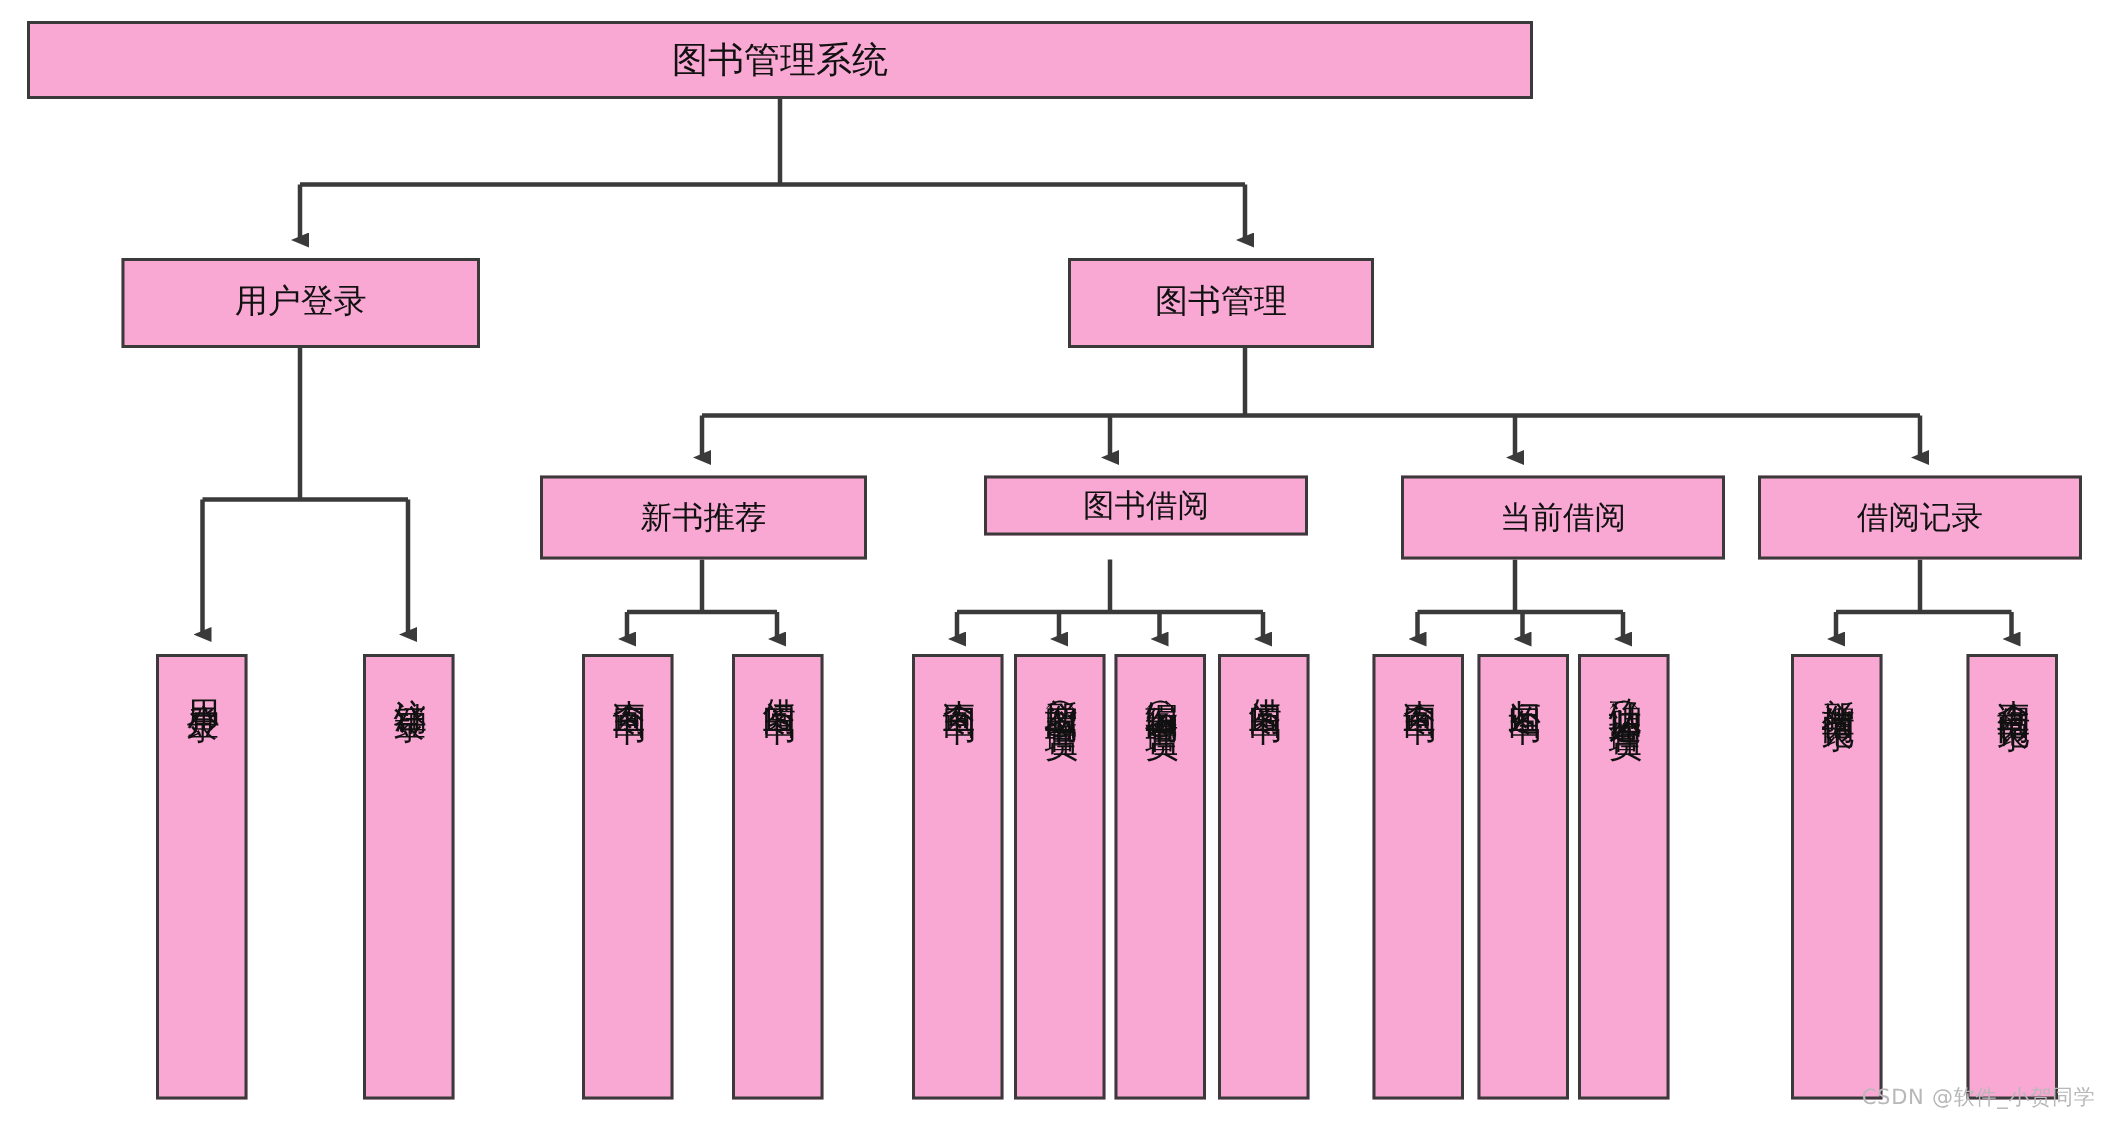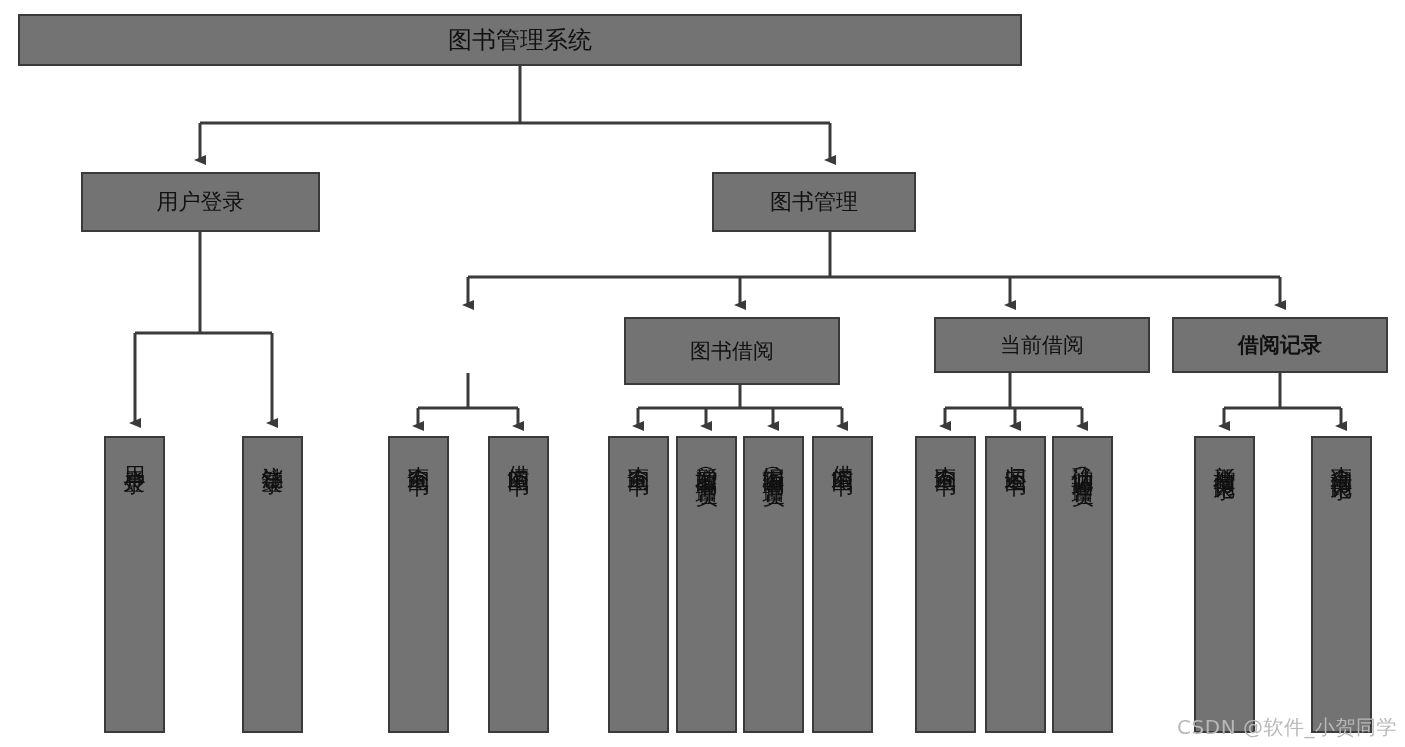--- a/index.html
+++ b/index.html
@@ -20,21 +20,21 @@
     left: 0;
     top: 0;
     width: 1405px;
     height: 747px;
     pointer-events: none;
   }
   .node {
     position: absolute;
     box-sizing: border-box;
     border: 2px solid #3a3a3a;
-    background: #737373;
+    background: #f9a8d4;
     color: #111111;
     display: flex;
     align-items: center;
     justify-content: center;
     text-align: center;
   }
   .node .label {
     display: block;
     line-height: 1.18;
   }
@@ -57,21 +57,21 @@
     text-orientation: upright;
     font-size: 22px;
     letter-spacing: 3px;
     line-height: 1;
     white-space: nowrap;
   }
   .watermark {
     position: absolute;
     right: 8px;
     bottom: 6px;
-    font-size: 20px;
+    font-size: 14px;
     color: #b8b8b8;
     white-space: nowrap;
     letter-spacing: 0.5px;
   }
 </style>
 </head>
 <body>
 
 <div id="canvas">
 
@@ -129,27 +129,30 @@
     <span class="label">图书管理系统</span>
   </div>
 
   <div class="node horiz lvl2" style="left:81px; top:172px; width:239px; height:60px;">
     <span class="label">用户登录</span>
   </div>
   <div class="node horiz lvl2" style="left:712px; top:172px; width:204px; height:60px;">
     <span class="label">图书管理</span>
   </div>
 
-  <div class="node horiz lvl3" style="left:624px; top:317px; width:216px; height:68px;">
+  <div class="node horiz lvl3" style="left:360px; top:317px; width:218px; height:56px;">
+    <span class="label">新书推荐</span>
+  </div>
+  <div class="node horiz lvl3" style="left:656px; top:317px; width:216px; height:40px;">
     <span class="label">图书借阅</span>
   </div>
   <div class="node horiz lvl3" style="left:902px; top:317px; width:216px; height:56px;margin-left:32px;">
     <span class="label">当前借阅</span>
   </div>
-  <div class="node horiz lvl3" style="left:1172px; top:317px; width:216px; height:56px;font-weight:bold;">
+  <div class="node horiz lvl3" style="left:1172px; top:317px; width:216px; height:56px;">
     <span class="label">借阅记录</span>
   </div>
 
   <div class="node vert" style="left:104px; top:436px; width:61px; height:297px;">
     <span class="label">用户登录</span>
   </div>
   <div class="node vert" style="left:242px; top:436px; width:61px; height:297px;">
     <span class="label">注销登录</span>
   </div>
 

